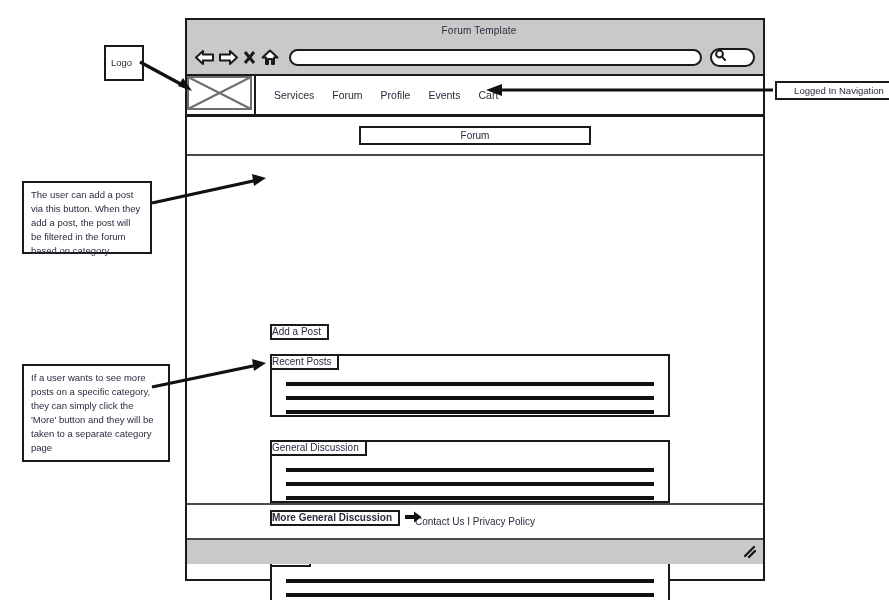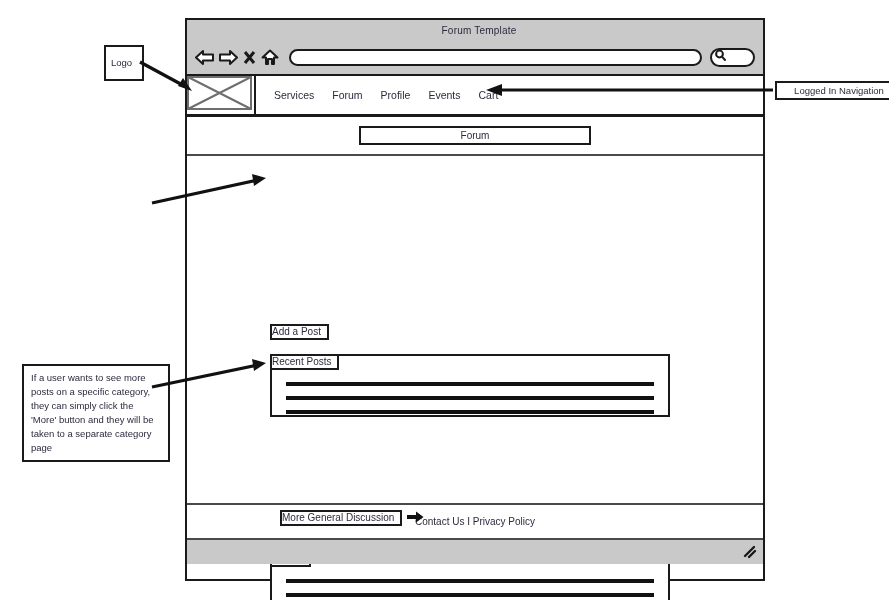--- a/index.html
+++ b/index.html
@@ -260,22 +260,30 @@
 
       <div class="panel" style="top:198px; height:63px;">
         <div class="chip panel-label">Recent Posts</div>
         <div class="panel-lines">
           <div class="panel-line"></div>
           <div class="panel-line"></div>
           <div class="panel-line"></div>
         </div>
       </div>
 
-
-      <div class="more-btn" style="left:93px; top:353px;">
+      <div class="panel" style="top:284px; height:63px;">
+        <div class="chip panel-label">General Discussion</div>
+        <div class="panel-lines">
+          <div class="panel-line"></div>
+          <div class="panel-line"></div>
+          <div class="panel-line"></div>
+        </div>
+      </div>
+
+      <div class="more-btn" style="left:83px; top:353px;font-weight:bold;">
         <span class="chip">More General Discussion</span>
         <span class="more-arrow">
           <svg width="17" height="12" viewBox="0 0 17 12">
             <polygon points="0,4 9,4 9,0.5 16.5,6 9,11.5 9,8 0,8" fill="#111111"></polygon>
           </svg>
         </span>
       </div>
 
       <div class="panel" style="top:395px; height:63px;">
         <div class="chip panel-label">Events</div>
@@ -294,20 +302,21 @@
       <span class="grip">
         <svg width="14" height="14" viewBox="0 0 14 14">
           <path d="M2,11 L11,2 M6,12 L12,6" stroke="#1a1a1a" stroke-width="2.4" stroke-linecap="round"></path>
         </svg>
       </span>
     </div>
   </div>
 
   <div class="callout small co-logo">Logo</div>
   <div class="callout small co-nav">Logged In Navigation</div>
+  <div class="callout co-add">The user can add a post via this button. When they add a post, the post will be filtered in the forum based on category</div>
   <div class="callout co-more">If a user wants to see more posts on a specific category, they can simply click the 'More' button and they will be taken to a separate category page</div>
 
   <svg class="arrow-layer">
 
     <g>
       <line x1="140" y1="62" x2="188" y2="88" stroke="#111111" stroke-width="3.2"></line>
       <polygon points="192,91 178,86 183,78" fill="#111111"></polygon>
     </g>
 
     <g>

